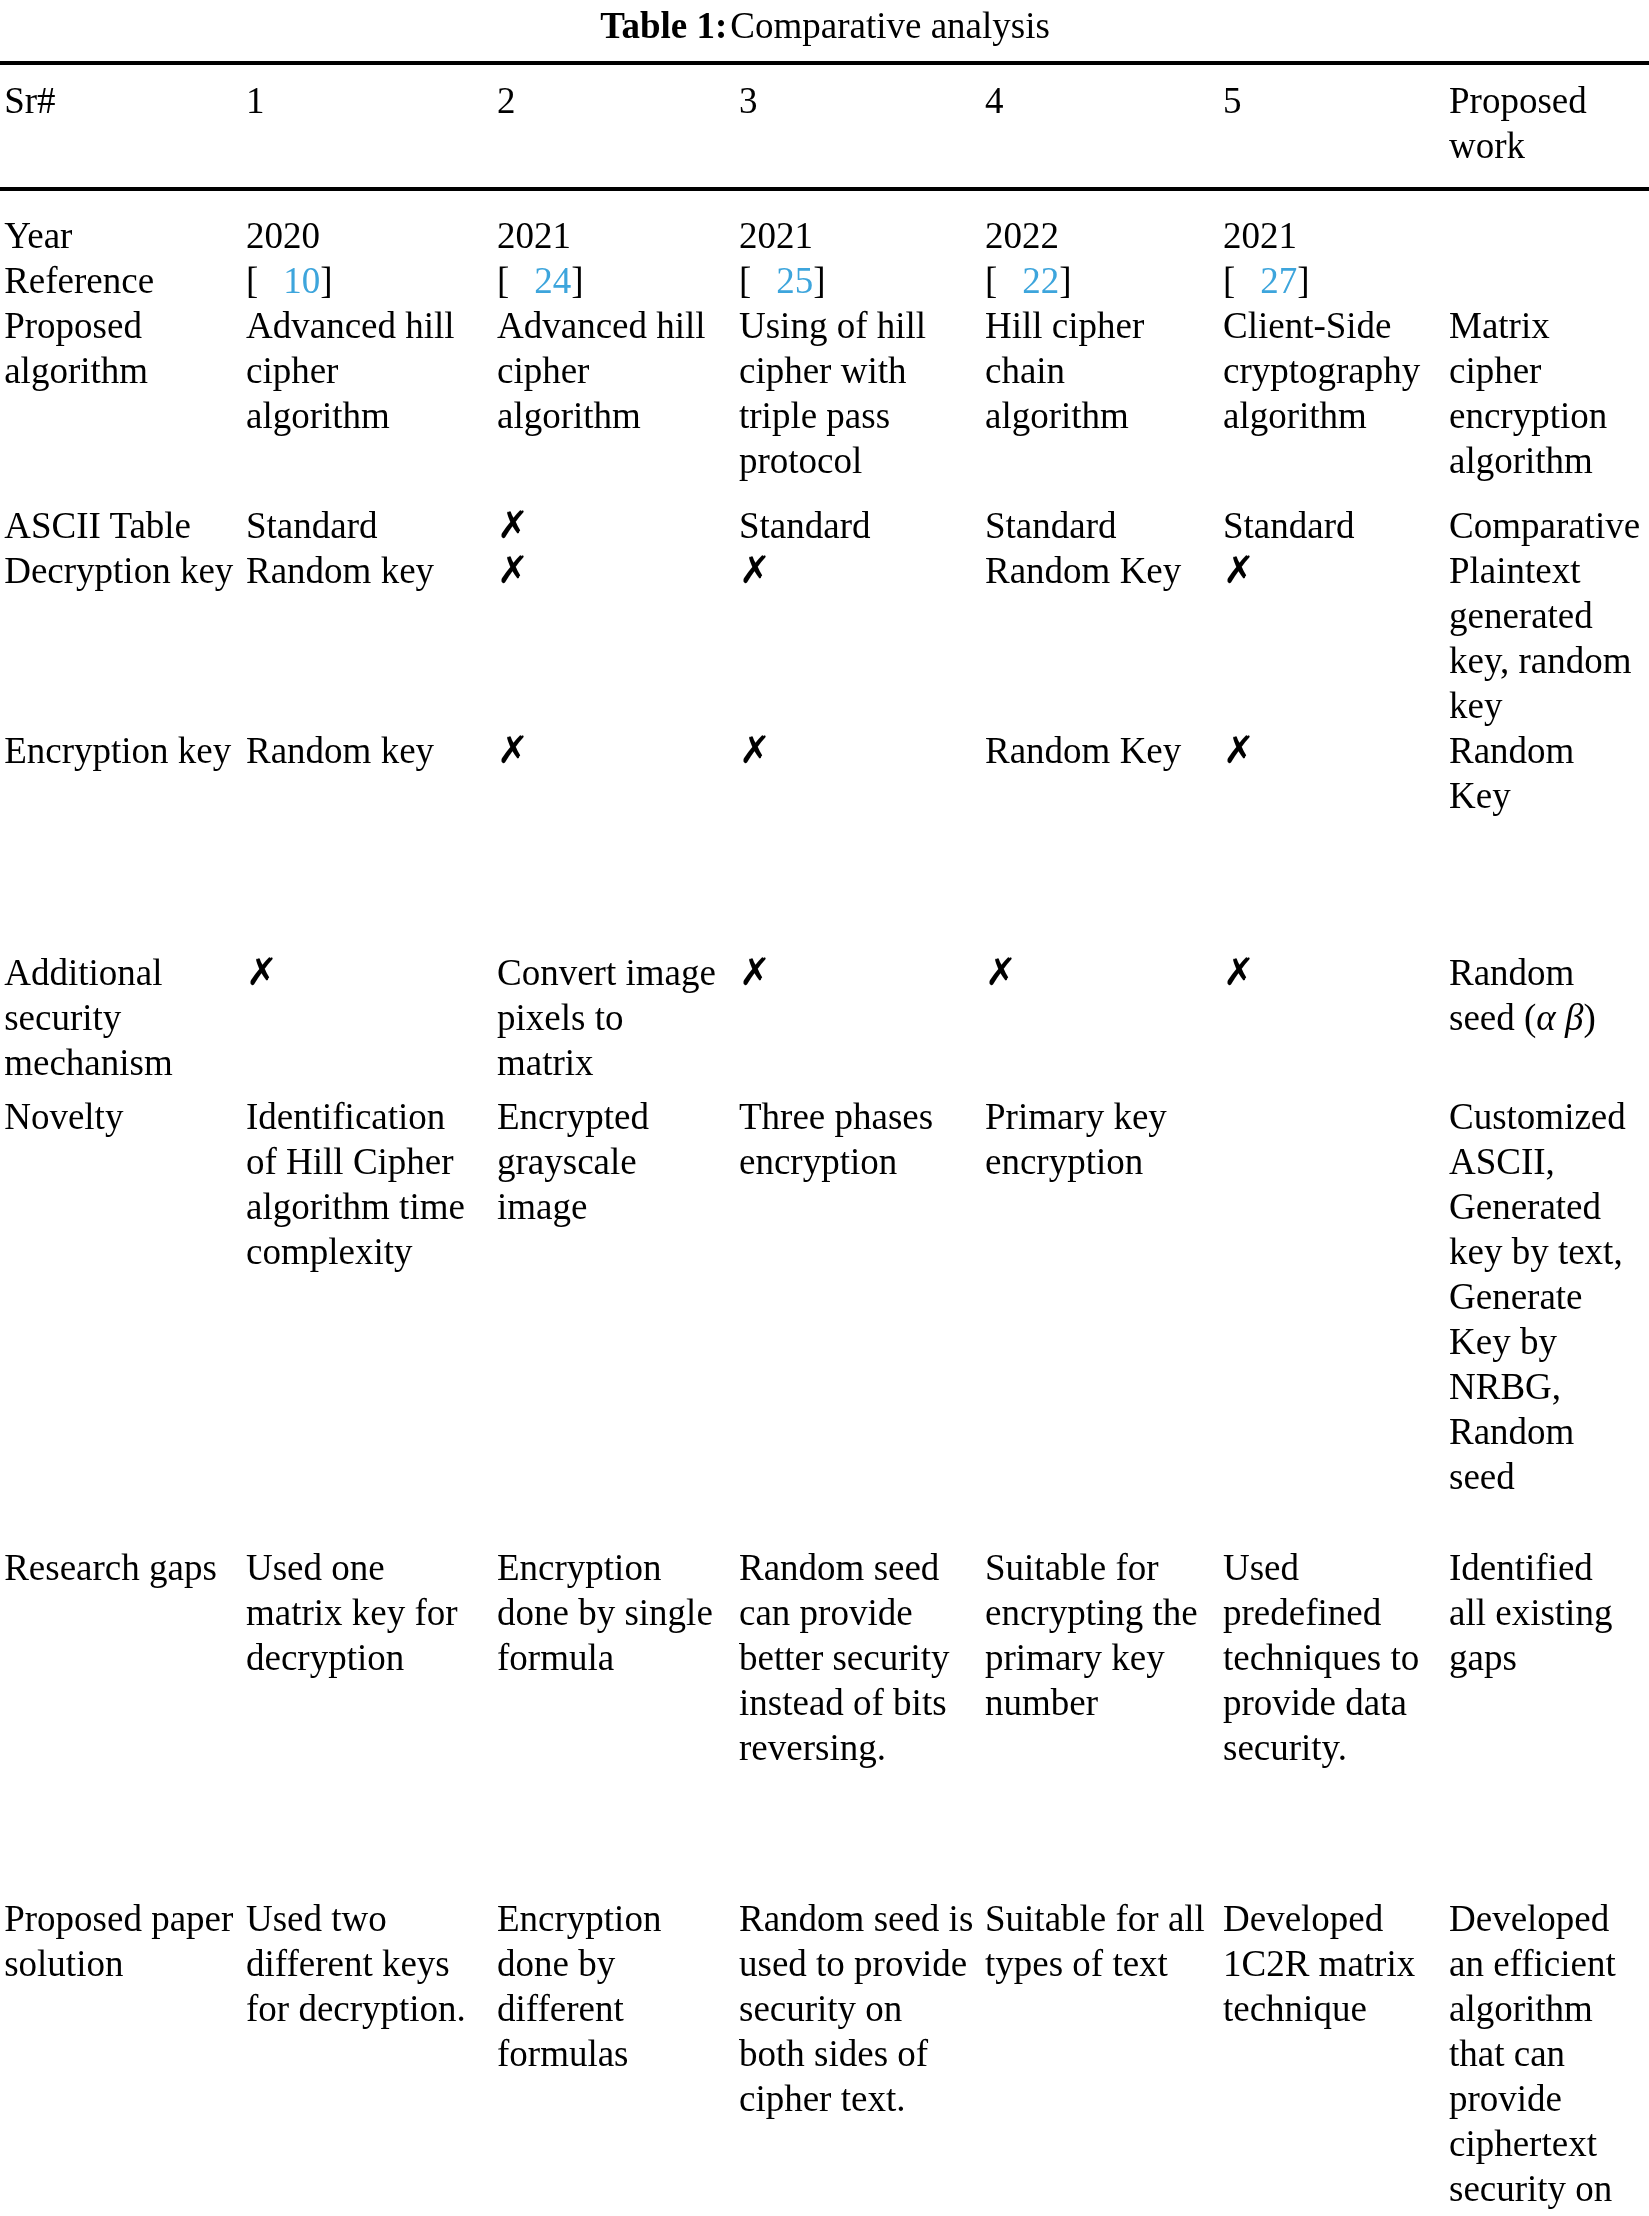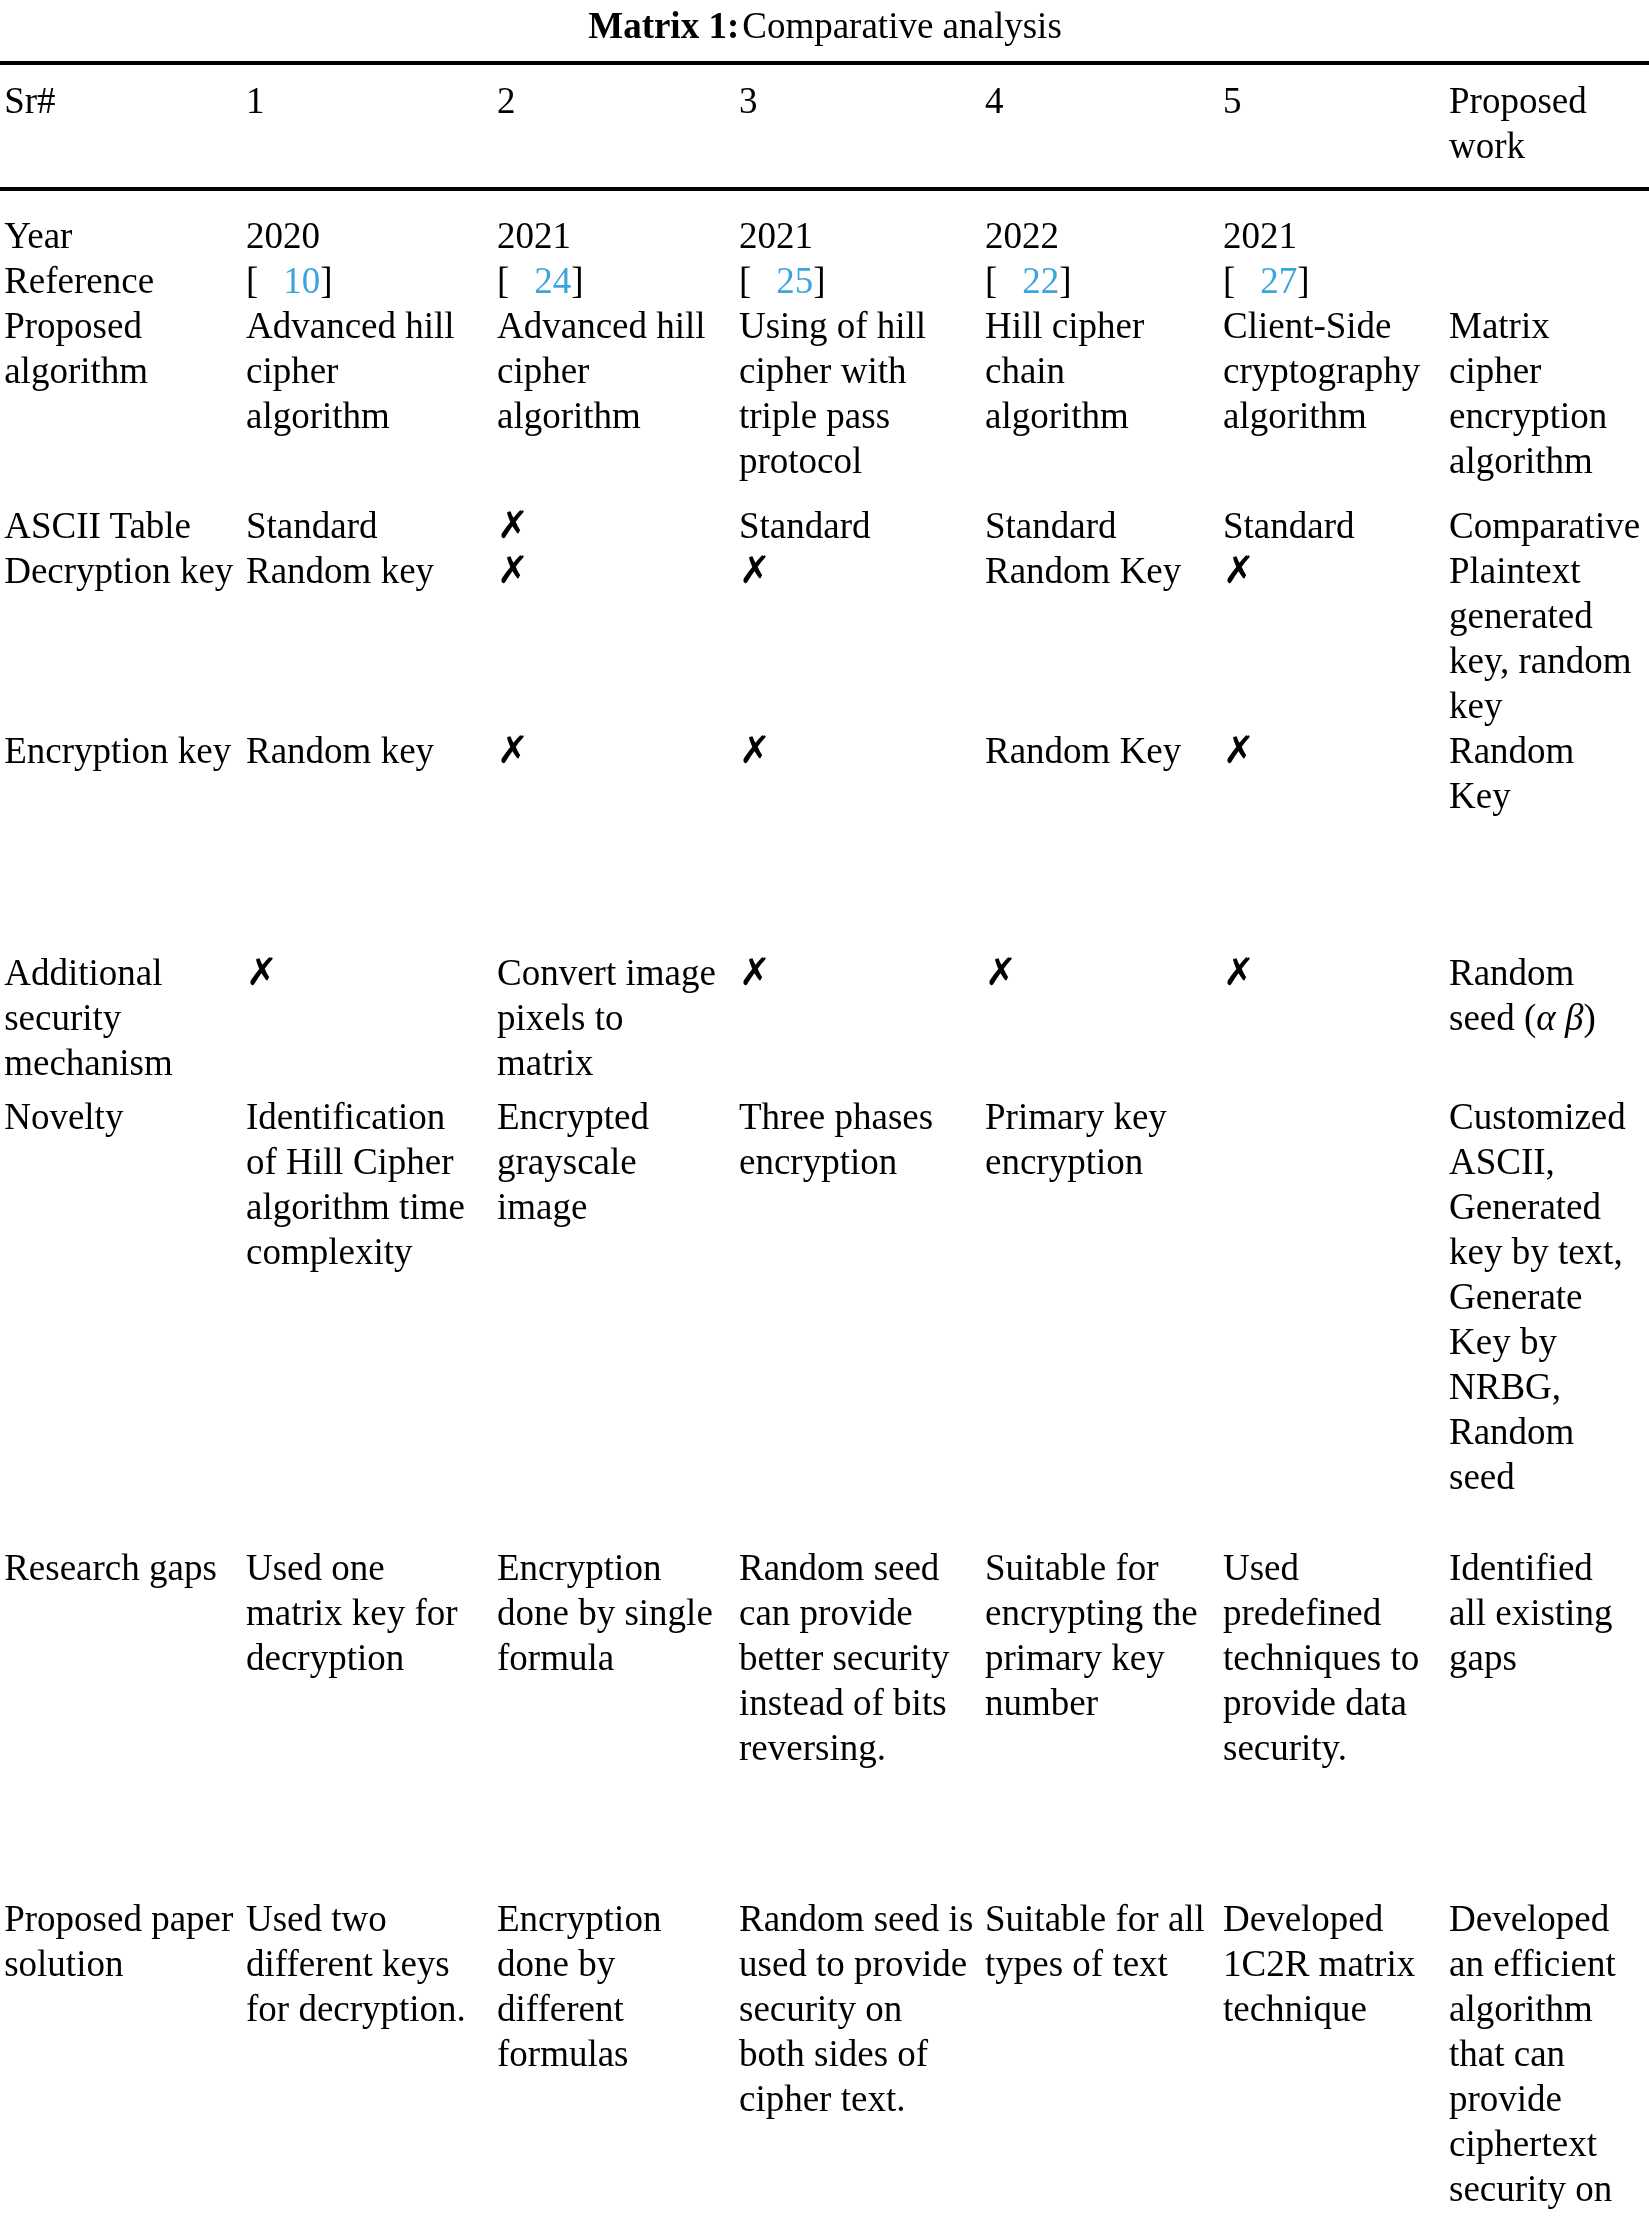--- a/index.html
+++ b/index.html
@@ -48,21 +48,21 @@
     font-family:"DejaVu Sans", sans-serif;
     font-weight:bold;font-size:38px;letter-spacing:0;
   }
   .ref{color:#3da5dc;margin-left:25px;}
   .greek{font-style:italic;}
 </style>
 </head>
 <body>
 
 <div class="caption">
-  <span class="cap-label">Matrix 1:</span><span class="cap-text">Comparative analysis</span>
+  <span class="cap-label">Table 1:</span><span class="cap-text">Comparative analysis</span>
 </div>
 
 <table class="cmp">
   <colgroup>
     <col class="c-label">
       <col class="c-1">
       <col class="c-2">
       <col class="c-3">
       <col class="c-4">
       <col class="c-5">

